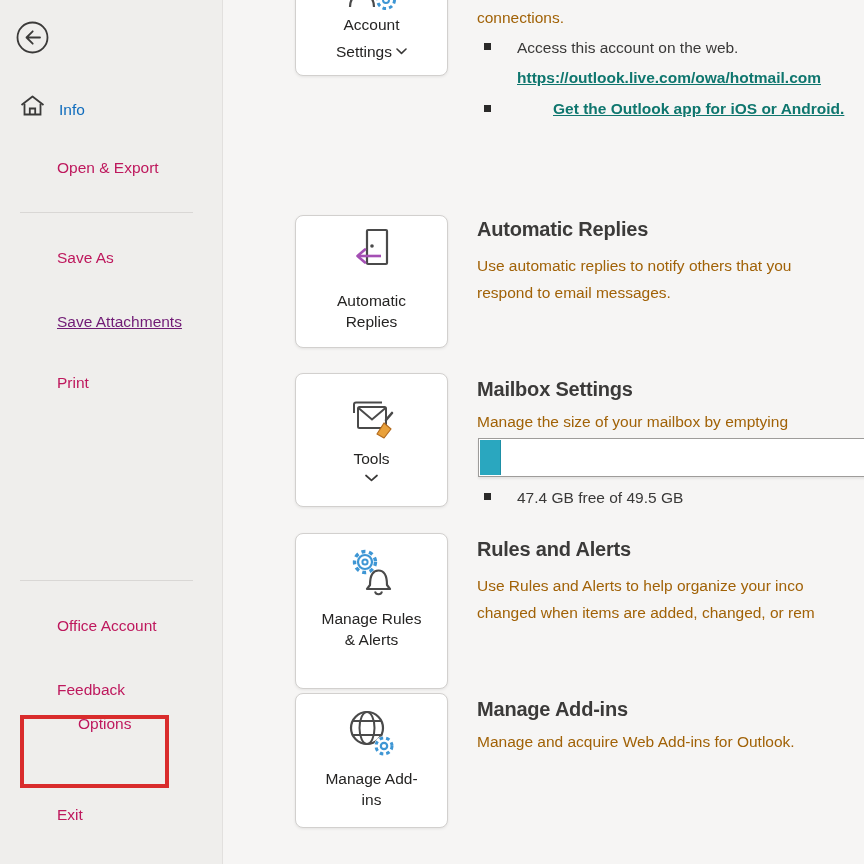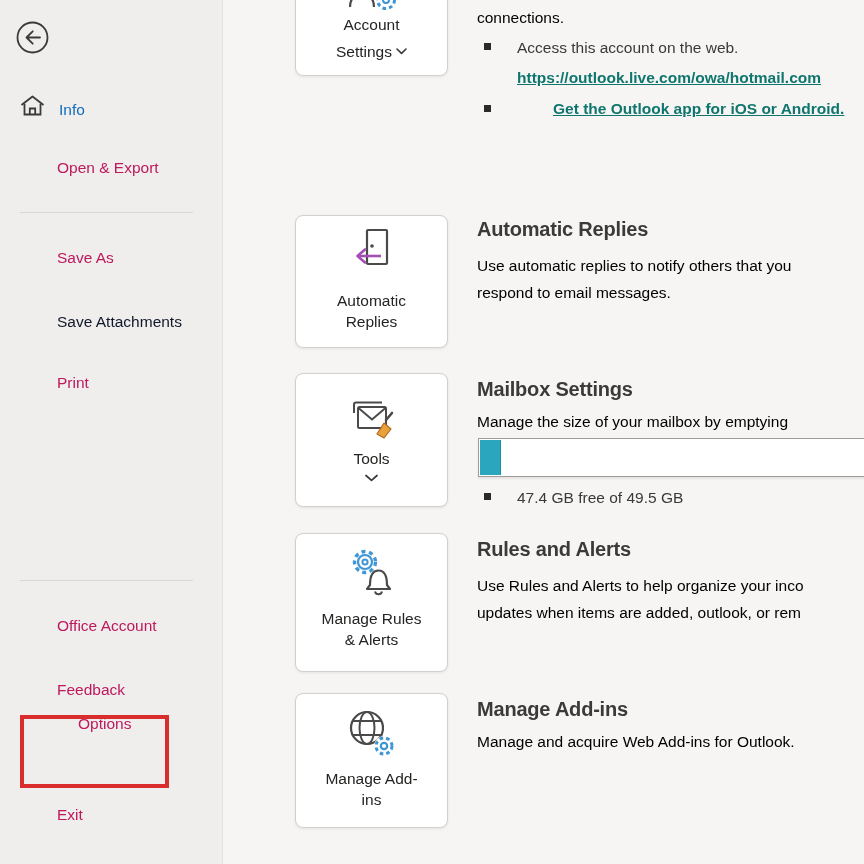--- a/index.html
+++ b/index.html
@@ -3,37 +3,37 @@
 <meta charset="utf-8">
 <style>
   html,body{margin:0;padding:0;}
   body{font-family:"Liberation Sans","DejaVu Sans",sans-serif;background:#fff;}
   .page{position:relative;width:864px;height:864px;overflow:hidden;background:#F6F5F4;}
 
   
   .sidebar{position:absolute;left:0;top:0;width:222px;height:864px;background:#EFEEEC;border-right:1px solid #E2E0DE;}
   .back-btn{position:absolute;left:16px;top:21px;width:33px;height:33px;cursor:pointer;}
   .nav-item{position:absolute;left:57px;font-size:15.5px;line-height:20px;color:#be185d;cursor:pointer;white-space:nowrap;}
-  .nav-item.disabled{color:#0f172a;cursor:default;}
+  .nav-item.disabled{color:#701a75;cursor:default;text-decoration:underline;}
   .info-row{position:absolute;left:19px;top:94px;display:flex;align-items:flex-end;gap:13px;cursor:pointer;}
   .info-label{font-size:15.5px;color:#0F6CBD;line-height:22px;}
   .side-divider{position:absolute;left:20px;width:173px;height:1px;background:#D9D7D5;}
   .options-highlight{position:absolute;left:20px;top:715px;width:149px;height:73px;border:4px solid #D92C2C;box-sizing:border-box;pointer-events:none;}
 
   
   .card{position:absolute;left:295px;width:153px;background:#FFFFFF;border:1px solid #D2D0CE;border-radius:8px;box-shadow:0 1px 3px rgba(0,0,0,0.08);box-sizing:border-box;cursor:pointer;}
   .card .icon-wrap{position:absolute;left:0;right:0;display:flex;justify-content:center;}
   .card .card-label{position:absolute;left:0;right:0;text-align:center;font-size:15.5px;line-height:21px;color:#252423;}
   .card .card-label .lbl-inner{display:inline-block;}
   .chev{vertical-align:2px;margin-left:4px;}
   .tools-chev{position:absolute;left:0;right:0;display:flex;justify-content:center;}
 
   
   .h-title{position:absolute;left:477px;font-size:20px;font-weight:bold;color:#3B3A39;white-space:nowrap;letter-spacing:-0.2px;}
-  .body-text{position:absolute;left:477px;font-size:15.5px;color:#000000;line-height:27px;white-space:nowrap;}
+  .body-text{position:absolute;left:477px;font-size:15.5px;color:#a16207;line-height:27px;white-space:nowrap;}
   .bullet-sq{position:absolute;left:484px;width:7px;height:7px;background:#2B2A29;}
   .bullet-text{position:absolute;left:517px;font-size:15.5px;color:#3A3938;line-height:20px;white-space:nowrap;}
   .link{color:#0f766e;font-weight:bold;text-decoration:underline;cursor:pointer;}
   .storage-bar{position:absolute;left:478px;top:438px;width:400px;height:39px;background:#FFFFFF;border:1px solid #9E9C9A;box-sizing:border-box;box-shadow:0 2px 2px rgba(0,0,0,0.07);}
   .storage-fill{position:absolute;left:1px;top:1px;bottom:1px;width:20px;background:#2AA7BF;border-right:1px solid #1D8FA6;}
 </style>
 </head>
 <body>
 
 <div class="page">
@@ -123,21 +123,21 @@
     <div class="card-label" style="top:74px;">
       <span class="lbl-inner">Tools</span>
     </div>
     <div class="tools-chev" style="top:100px;">
       <svg width="13" height="8" viewBox="0 0 13 8">
           <polyline points="1,1.5 6.5,6.3 12,1.5" fill="none" stroke="#3B3A39" stroke-width="1.7" stroke-linecap="round" stroke-linejoin="round"></polyline>
         </svg>
     </div>
   </div>
 
-  <div class="card" style="top:533px;height:139px;">
+  <div class="card" style="top:533px;height:156px;">
     <div class="icon-wrap" style="top:10px;">
       <svg width="56" height="56" viewBox="0 0 56 56">
         <circle cx="21" cy="18" r="10.5" fill="none" stroke="#3E96D4" stroke-width="3.4" stroke-dasharray="4 3.6"></circle>
         <circle cx="21" cy="18" r="7" fill="#fff" stroke="#3E96D4" stroke-width="2.2"></circle>
         <circle cx="21" cy="18" r="2.6" fill="none" stroke="#3E96D4" stroke-width="2"></circle>
         <path d="M26 41 c0 -10.5 3.2 -14.5 8.5 -14.5 s8.5 4 8.5 14.5 l3 4 H23 Z" fill="#fff" stroke="#4A4A4A" stroke-width="2.2" stroke-linejoin="round"></path>
         <path d="M31 47.5 a3.6 3.6 0 0 0 7 0" fill="none" stroke="#4A4A4A" stroke-width="2"></path>
       </svg>
     </div>
     <div class="card-label" style="top:74px;">
@@ -180,19 +180,19 @@
   <div class="body-text" style="top:412px;line-height:20px;">Manage the size of your mailbox by emptying</div>
   <div class="storage-bar">
     <div class="storage-fill"></div>
   </div>
   <div class="bullet-sq" style="top:493px;"></div>
   <div class="bullet-text" style="top:488px;">47.4 GB free of 49.5 GB</div>
 
   <div class="h-title" style="top:538px;">Rules and Alerts</div>
   <div class="body-text" style="top:572px;">
     <div>Use Rules and Alerts to help organize your inco</div>
-    <div>updates when items are added, outlook, or rem</div>
+    <div>changed when items are added, changed, or rem</div>
   </div>
 
   <div class="h-title" style="top:698px;">Manage Add-ins</div>
   <div class="body-text" style="top:732px;line-height:20px;">Manage and acquire Web Add-ins for Outlook.</div>
 
 </div>
 
 </body></html>

